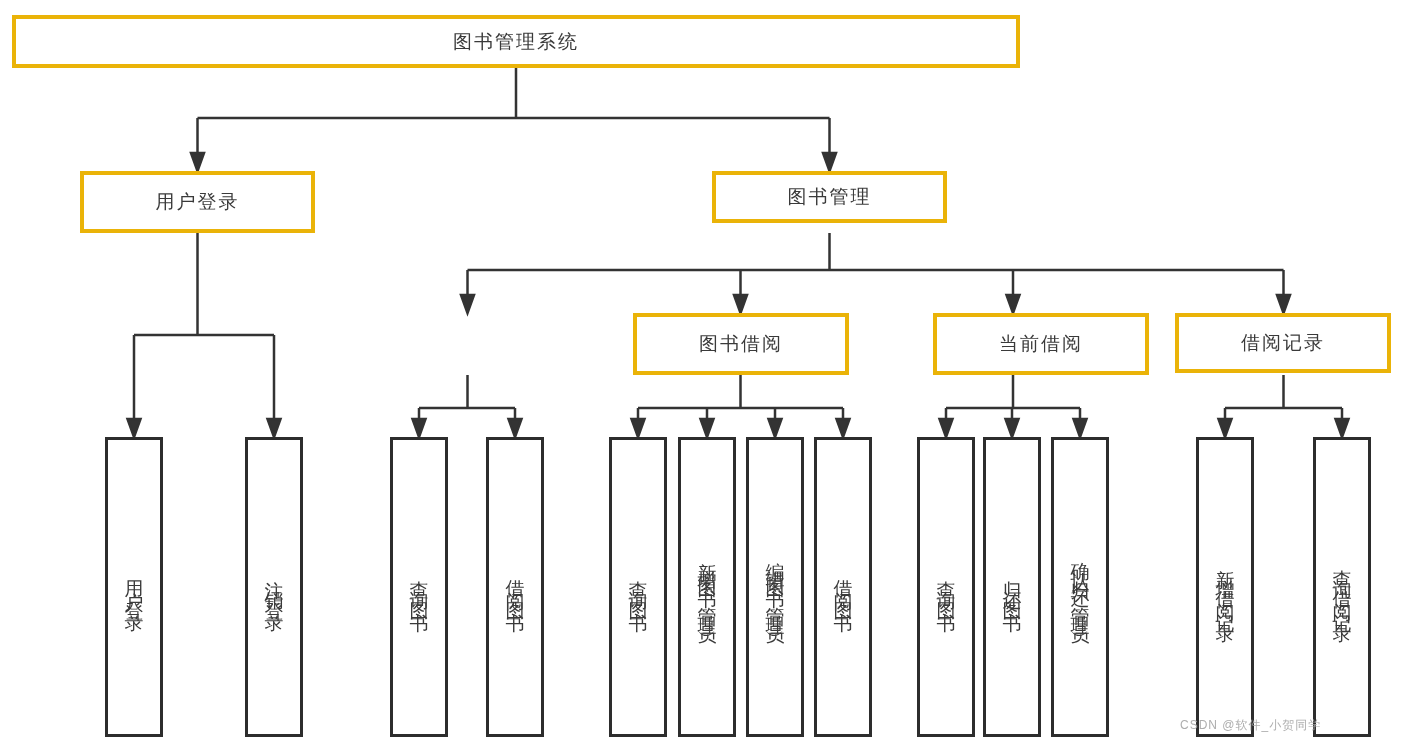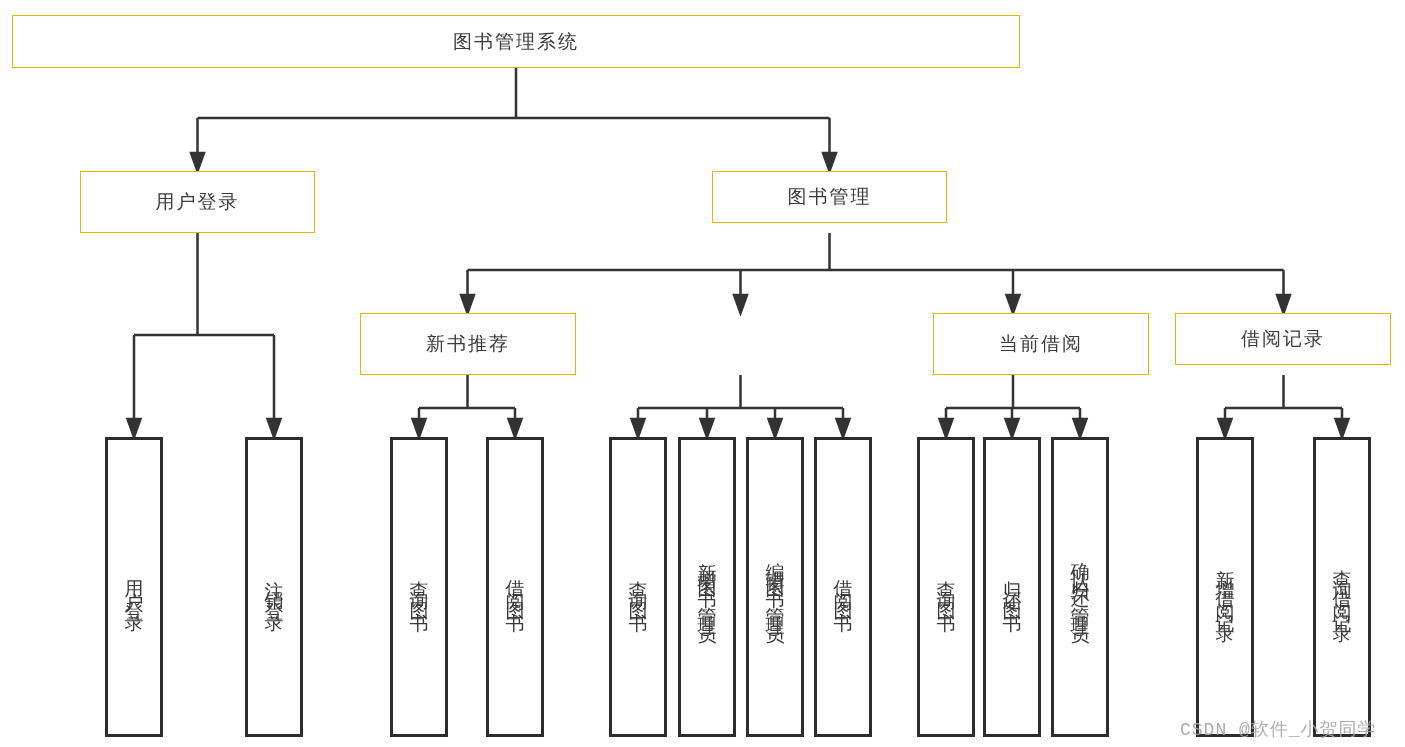--- a/index.html
+++ b/index.html
@@ -13,21 +13,21 @@
   }
   .connectors {
     position: absolute;
     left: 0; top: 0;
     width: 1405px; height: 747px;
   }
   .node {
     position: absolute;
     box-sizing: border-box;
     background: #ffffff;
-    border: 1px solid #eab308;
+    border: 4px solid #eab308;
     color: #3a3a3a;
     display: flex;
     align-items: center;
     justify-content: center;
     font-size: 19px;
     letter-spacing: 2px;
     white-space: nowrap;
   }
   .vnode {
     position: absolute;
@@ -44,25 +44,24 @@
     width: 58px;
     height: 300px;
     top: 437px;
     overflow: hidden;
   }
   .watermark {
     position: absolute;
     left: 1180px;
     top: 717px;
     width: 222px;
-    font-size: 18px;
+    font-size: 12px;
     color: rgba(164, 164, 164, 0.9);
     letter-spacing: 1px;
     white-space: nowrap;
-    font-family: Liberation Mono, monospace;
   }
 </style>
 </head>
 <body>
 
 <div class="diagram">
 
   <svg class="connectors" viewBox="0 0 1405 747" aria-hidden="true">
     <g stroke="#333333" stroke-width="2.5" fill="none">
 
@@ -117,23 +116,23 @@
       <line x1="1342" y1="408" x2="1342" y2="421"></line>
         <polygon points="1335.5,419 1348.5,419 1342,437"></polygon>
     </g>
   </svg>
 
   <div class="node" style="left:12px; top:15px; width:1008px; height:53px;">图书管理系统</div>
 
   <div class="node" style="left:80px; top:171px; width:235px; height:62px;">用户登录</div>
   <div class="node" style="left:712px; top:171px; width:235px; height:52px;">图书管理</div>
 
-  <div class="node" style="left:360px; top:313px; width:216px; height:62px;">新书推荐</div>
+  <div class="node" style="left:633px; top:313px; width:216px; height:62px;">图书借阅</div>
   <div class="node" style="left:905px; top:313px; width:216px; height:62px;margin-left:28px;">当前借阅</div>
-  <div class="node" style="left:1175px; top:313px; width:216px; height:52px;">借阅记录</div>
+  <div class="node" style="left:1175px; top:313px; width:216px; height:60px;">借阅记录</div>
 
   <div class="vnode" style="left:105px;">用户登录</div>
   <div class="vnode" style="left:245px;">注销登录</div>
 
   <div class="vnode" style="left:390px;">查询图书</div>
   <div class="vnode" style="left:486px;">借阅图书</div>
 
   <div class="vnode" style="left:609px;">查询图书</div>
   <div class="vnode" style="left:678px; letter-spacing:9px;">新增图书（管理员）</div>
   <div class="vnode" style="left:746px; letter-spacing:9px;">编辑图书（管理员）</div>

